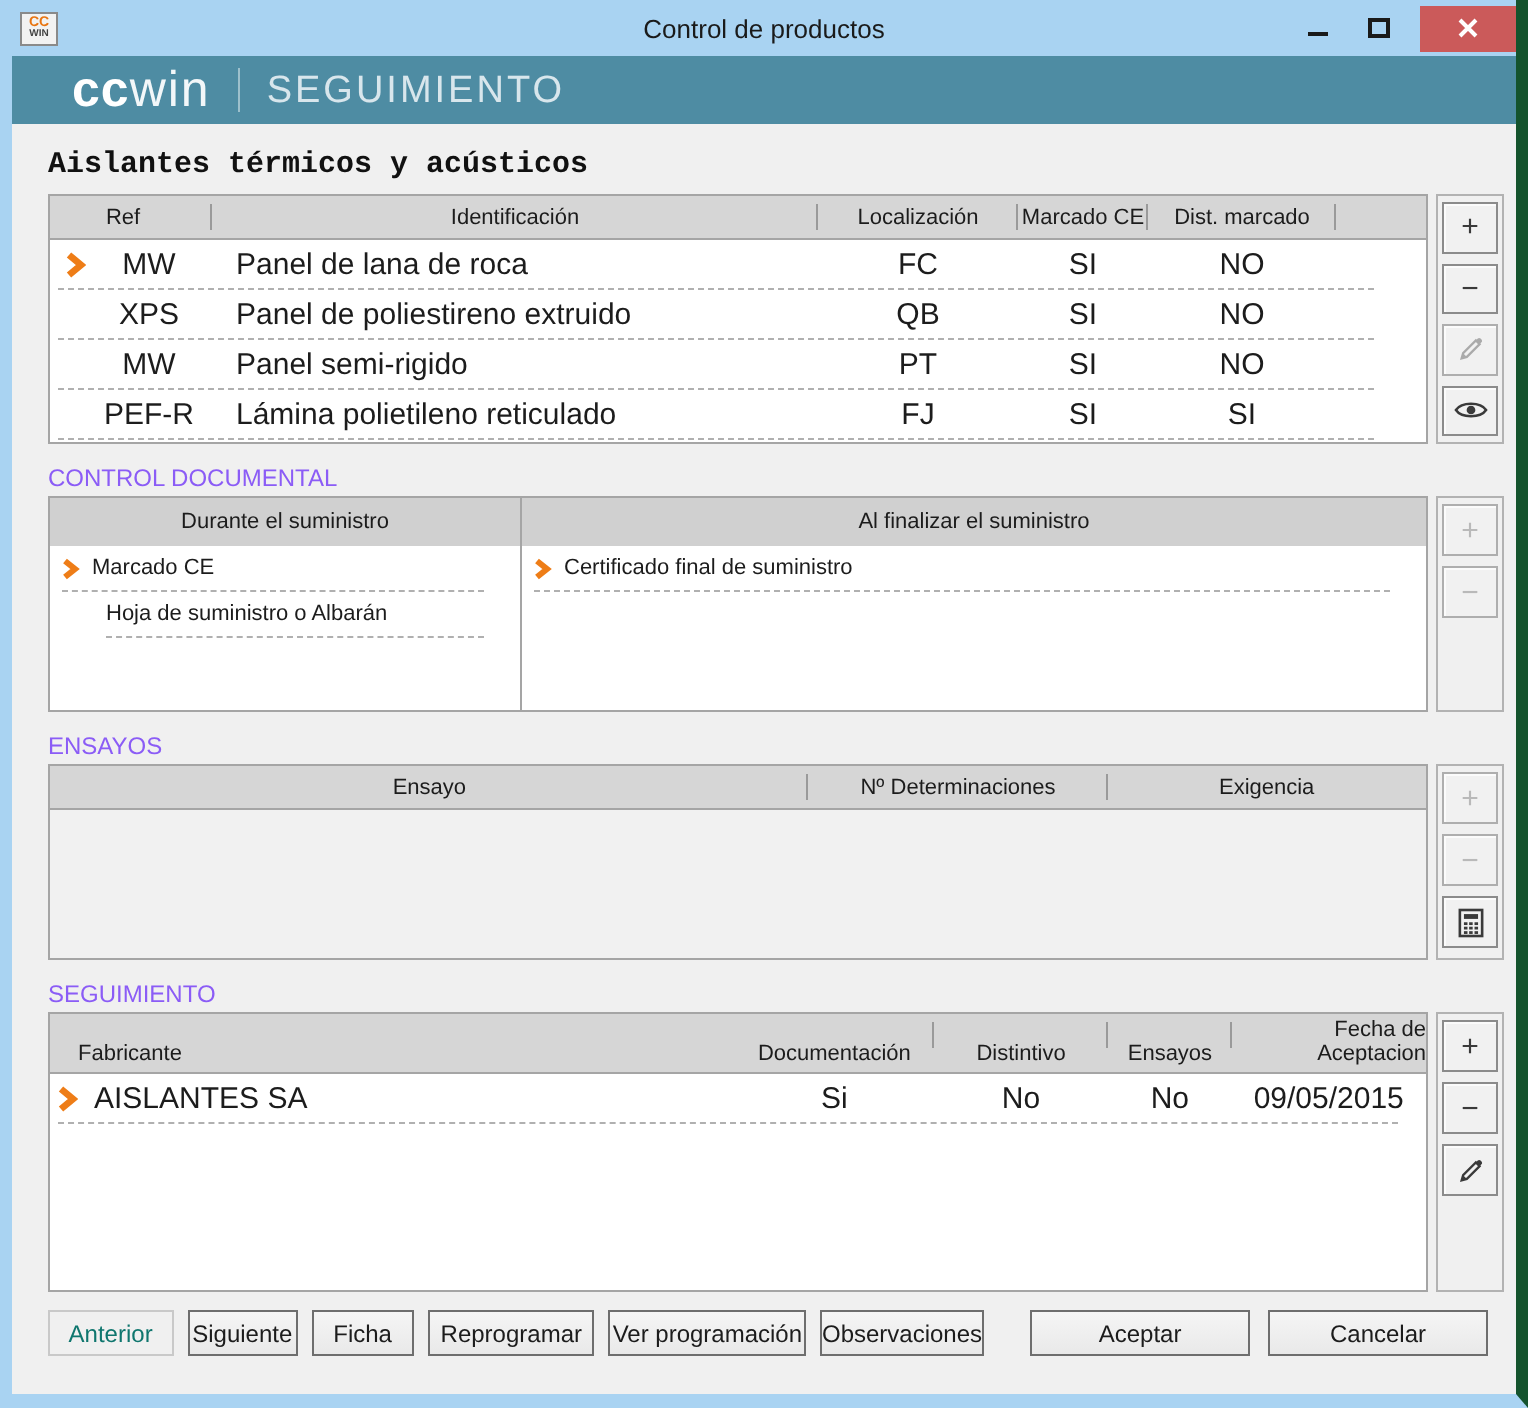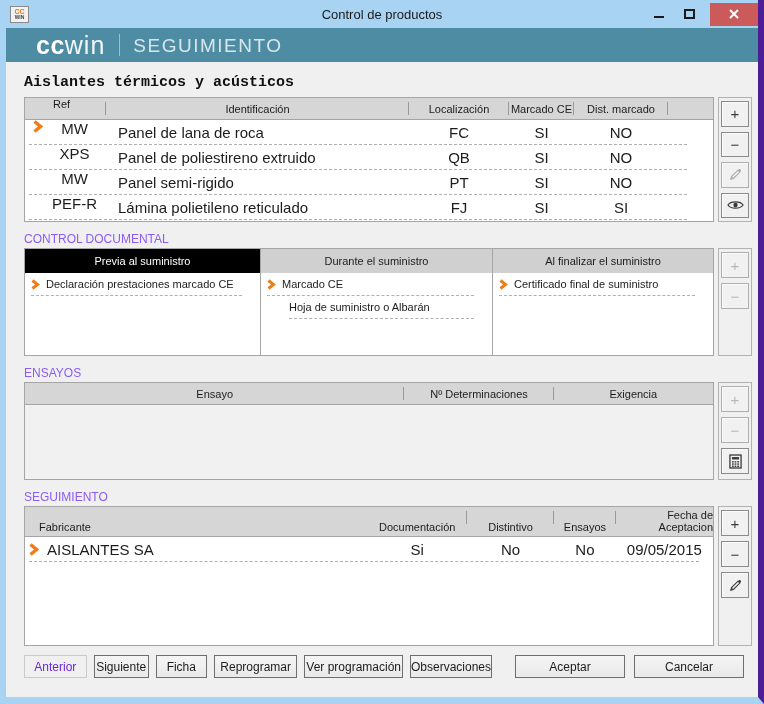--- a/index.html
+++ b/index.html
@@ -1,20 +1,20 @@
 <!DOCTYPE html>
 <html><head>
 <meta charset="utf-8">
 <style>
   * { margin:0; padding:0; box-sizing:border-box; }
   body { font-family:"Liberation Sans", sans-serif; background:#d0d0d0; }
   .window{
     width:764px; height:704px; position:relative;
     background:#a9d3f2;
-    border-left:6px solid #a9d3f2; border-right:6px solid #4c1d95; border-bottom:7px solid #a9d3f2;
+    border-left:6px solid #a9d3f2; border-right:6px solid #14532d; border-bottom:7px solid #a9d3f2;
   }
   
   .titlebar{ height:28px; background:#a9d3f2; position:relative; display:flex; align-items:center; }
   .app-icon{
     width:19px; height:17px; margin-left:4px; background:#f2f2f2; border:1px solid #8a8a8a;
     display:flex; flex-direction:column; align-items:center; justify-content:center; line-height:1;
   }
   .app-icon .cc{ color:#e87512; font-weight:bold; font-size:7px; letter-spacing:0; }
   .app-icon .win{ color:#444; font-size:5px; font-weight:bold; }
   .win-title{ position:absolute; left:0; right:0; text-align:center; font-size:13px; color:#1a1a1a; }
@@ -53,21 +53,21 @@
   .trow{ display:flex; align-items:center; position:relative; font-size:15px; color:#1c1c1c; }
   .trow .dash{ position:absolute; bottom:0; left:4px; border-top:1px dashed #b0b0b0; }
   .cell{ display:flex; align-items:center; justify-content:center; height:100%; }
   .cell.left{ justify-content:flex-start; }
   .marker{ width:26px; display:flex; align-items:center; justify-content:center; }
   
   .p-head{ height:22px; }
   .p-row{ height:25px; }
   .p-row .dash{ right:26px; } .w-ident{ width:303px; padding-left:12px;text-align:right; } .w-loc{ width:100px; }
   .w-marc{ width:65px; } .w-dist{ width:94px; }
-  .refblk{ width:81px; display:flex; align-items:flex-start; height:100%; }
+  .refblk{ width:81px; display:flex; align-items:center; height:100%; }
   .refblk .reftxt{ flex:1; text-align:center; padding-right:8px; }
   
   .doc-box{ height:108px; display:flex; }
   .doc-col{ width:236px; border-right:1px solid #a5a5a5; display:flex; flex-direction:column; }
   .doc-col:nth-child(2){ width:232px; }
   .doc-col:last-child{ flex:1; border-right:none; }
   .doc-head{ height:24px; background:#d0d0d0; display:flex; align-items:center; justify-content:center; font-size:11px; color:#1c1c1c; }
   .doc-head.active{ background:#000000; color:#ffffff; }
   .doc-item{ height:23px; display:flex; align-items:center; margin:0 18px 0 6px; border-bottom:1px dashed #b0b0b0; font-size:11px; color:#1c1c1c; }
   .doc-item.noarrow{ margin-left:28px;text-align:center; }
@@ -85,21 +85,21 @@
   .s-row .dash{ right:14px; }
   .w-fab{ width:345px; padding-left:4px; } .w-docu{ width:100px; } .w-disti{ width:88px; }
   .w-sens{ width:62px; } .w-fecha{ width:98px; }
   
   .footer{ display:flex; align-items:flex-start; padding:9px 14px 0 0; }
   .f-btn{
     height:23px; background:linear-gradient(#f5f5f5,#e9e9e9); border:1px solid #6e6e6e;
     font-size:12px; color:#1c1c1c; display:flex; align-items:center; justify-content:center;
     margin-right:7px; font-family:"Liberation Sans", sans-serif; cursor:default;
   }
-  .f-btn.disabled{ border-color:#c9c9c9; color:#6d28d9; background:#f0f0f0; }
+  .f-btn.disabled{ border-color:#c9c9c9; color:#0f766e; background:#f0f0f0; }
   .f-anterior{ width:66px; } .f-siguiente{ width:58px; } .f-ficha{ width:54px; }
   .f-reprogramar{ width:88px; } .f-verprog{ width:104px; } .f-observ{ width:84px; }
   .f-aceptar{ width:116px; margin-left:16px; } .f-cancelar{ width:116px; margin-left:2px; margin-right:0; }
 </style>
 </head>
 <body>
 
 <div class="window">
 
   <div class="titlebar">
@@ -214,31 +214,20 @@
             <path d="M1 6 C4 1.6 14 1.6 17 6 C14 10.4 4 10.4 1 6 Z" fill="none" stroke="#3a3a3a" stroke-width="1.3"></path>
             <circle cx="9" cy="6" r="2.3" fill="#3a3a3a"></circle>
           </svg>
         </div>
       </div>
     </div>
 
     <div class="sec-label">CONTROL DOCUMENTAL</div>
     <div class="section-row">
       <div class="box doc-box">
-        <div class="doc-col">
-          <div class="doc-head active">Previa al suministro</div>
-          <div class="doc-item">
-            <span class="chevron">
-              <svg width="9" height="11" viewBox="0 0 9 11">
-                  <path d="M1.5 1.5 L6.5 5.5 L1.5 9.5" stroke="#ee7d17" stroke-width="3" fill="none"></path>
-                </svg>
-            </span>
-            <span>Declaración prestaciones marcado CE</span>
-          </div>
-        </div>
         <div class="doc-col">
           <div class="doc-head">Durante el suministro</div>
           <div class="doc-item">
             <span class="chevron">
               <svg width="9" height="11" viewBox="0 0 9 11">
                   <path d="M1.5 1.5 L6.5 5.5 L1.5 9.5" stroke="#ee7d17" stroke-width="3" fill="none"></path>
                 </svg>
             </span>
             <span>Marcado CE</span>
           </div>

